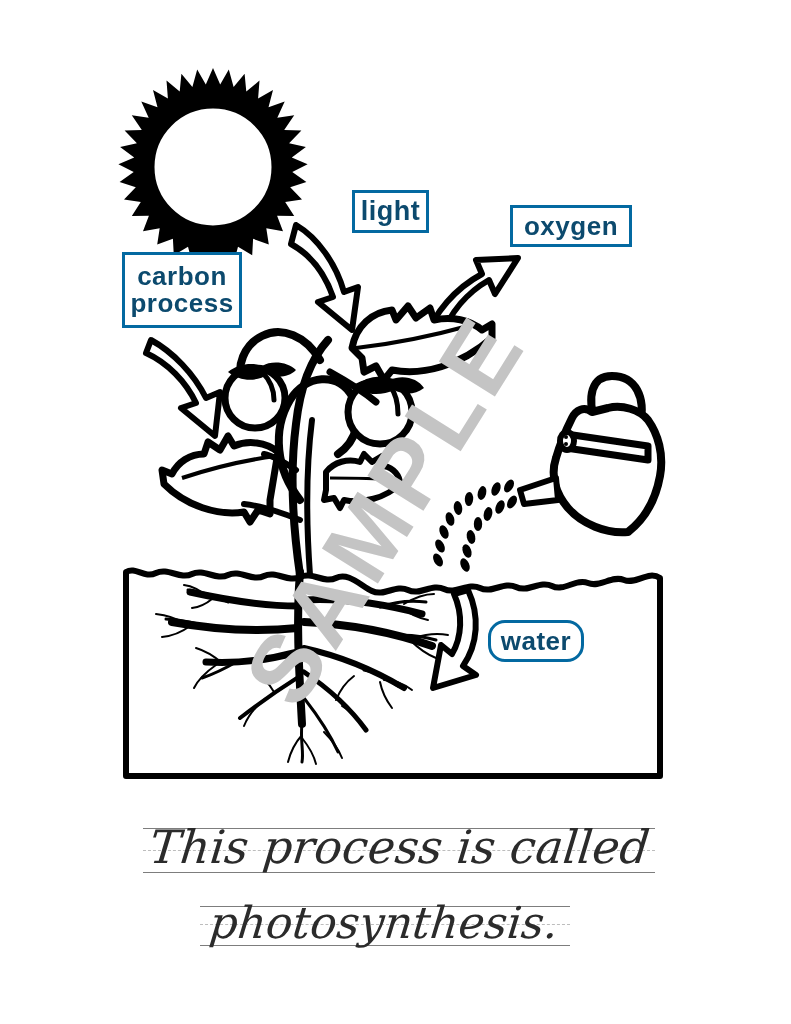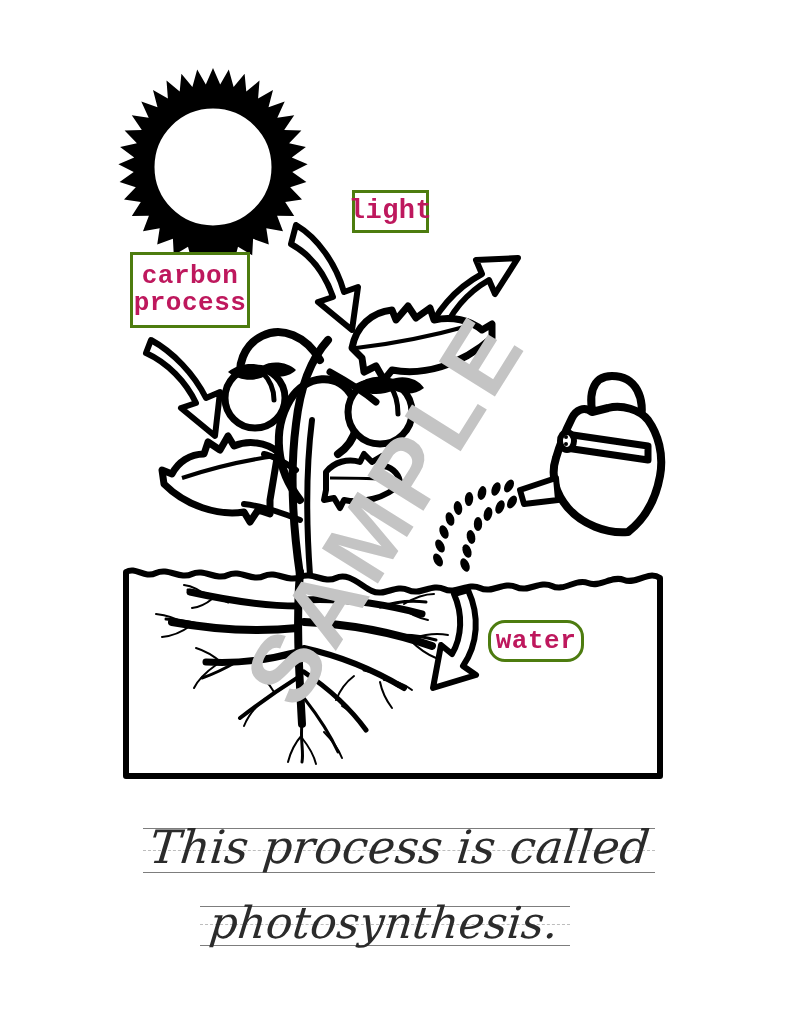--- a/index.html
+++ b/index.html
@@ -27,45 +27,44 @@
     height: 800px;
   }
   #diagram svg {
     display: block;
   }
 
   
   .label-box {
     position: absolute;
     background: #ffffff;
-    border: 3px solid #4d7c0f;
+    border: 3px solid #0369a1;
     box-sizing: border-box;
     display: flex;
     flex-direction: column;
     align-items: center;
     justify-content: center;
-    color: #be185d;
-    font-family: Liberation Mono, monospace;
+    color: #0c4a6e;
+    font-family: Liberation Sans, sans-serif;
     font-weight: bold;
     letter-spacing: 0.5px;
     line-height: 1.02;
     z-index: 6;
   }
   #label-light {
     left: 352px; top: 190px; width: 77px; height: 43px;
     font-size: 27px;
   }
   #label-oxygen {
     left: 510px; top: 205px; width: 122px; height: 42px;
     font-size: 26px;
   }
   #label-carbon-dioxide {
     left: 122px; top: 252px; width: 120px; height: 76px;
     font-size: 26px;
-    margin-left: 8px;
   }
   #label-water {
     left: 488px; top: 620px; width: 96px; height: 42px;
     font-size: 26px;
     border-radius: 17px;
   }
 
   
   #watermark {
     position: absolute;
@@ -400,20 +399,23 @@
   </div>
 
   <div id="watermark">
     <span>SAMPLE</span>
   </div>
 
   <div class="label-box" id="label-light">
     <span>light</span>
   </div>
 
+  <div class="label-box" id="label-oxygen">
+    <span>oxygen</span>
+  </div>
 
   <div class="label-box" id="label-carbon-dioxide">
     <span>carbon</span>
     <span>process</span>
   </div>
 
   <div class="label-box" id="label-water">
     <span>water</span>
   </div>
 

